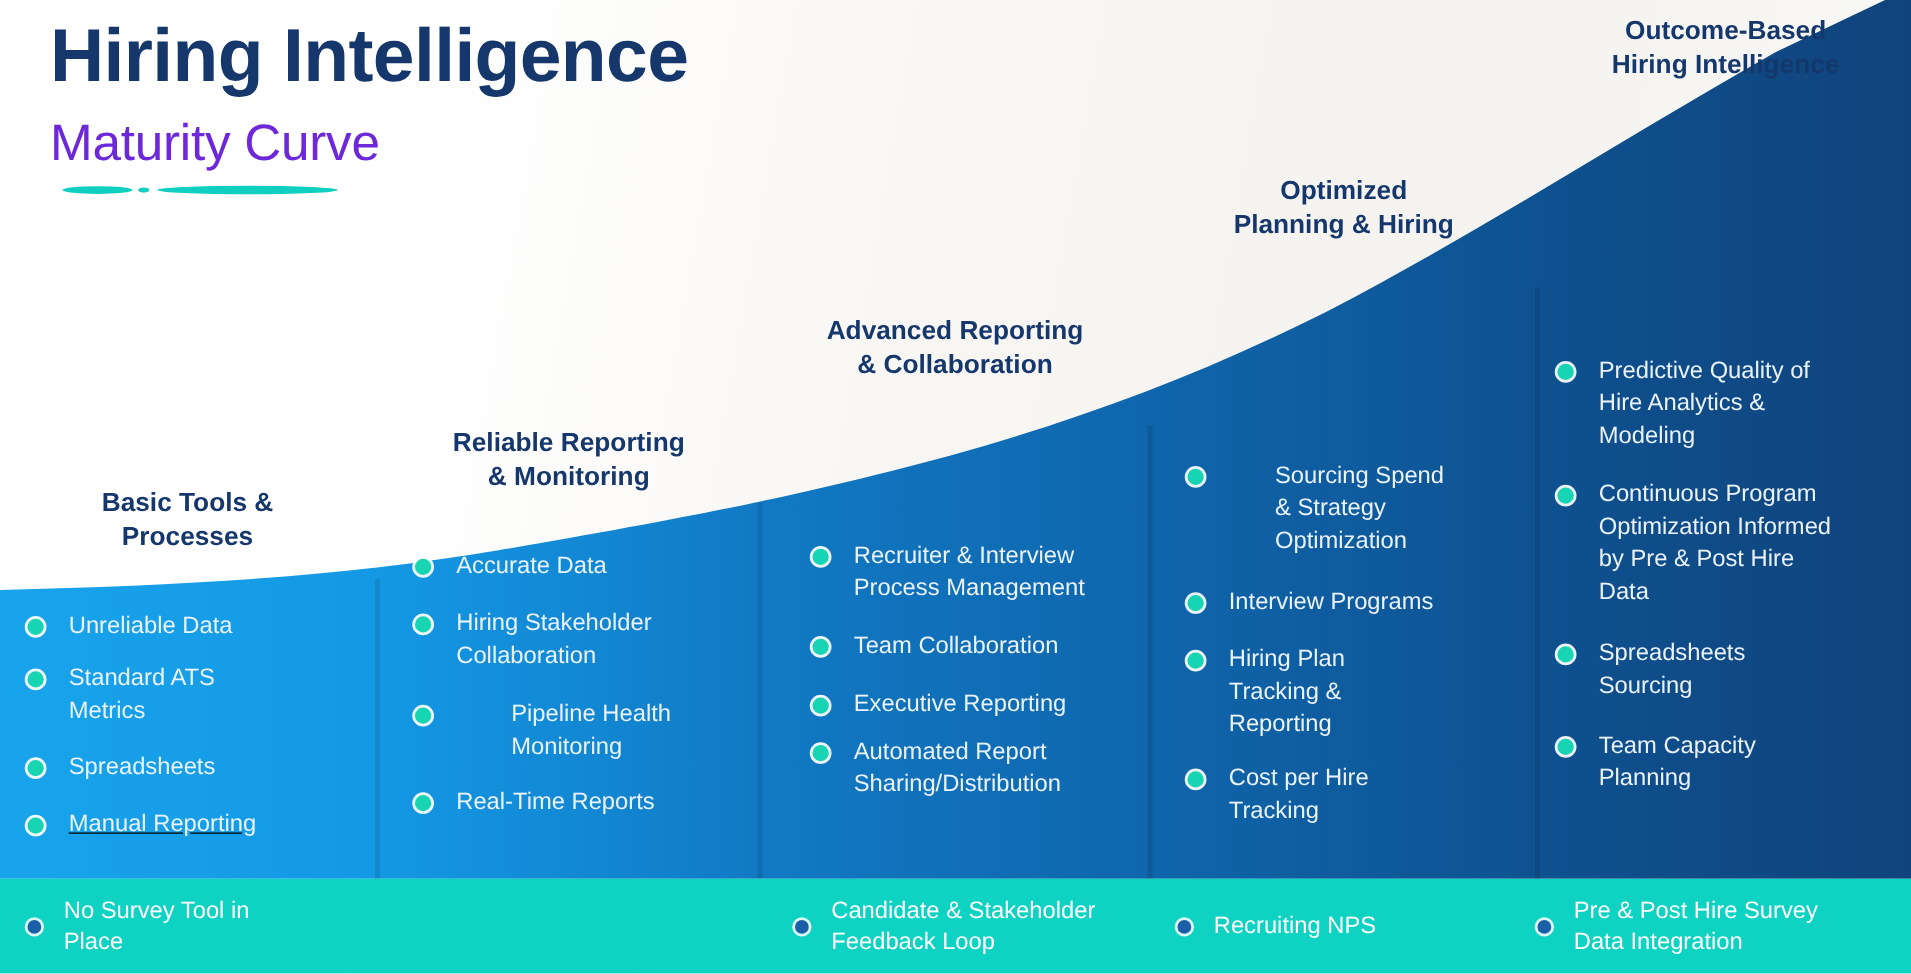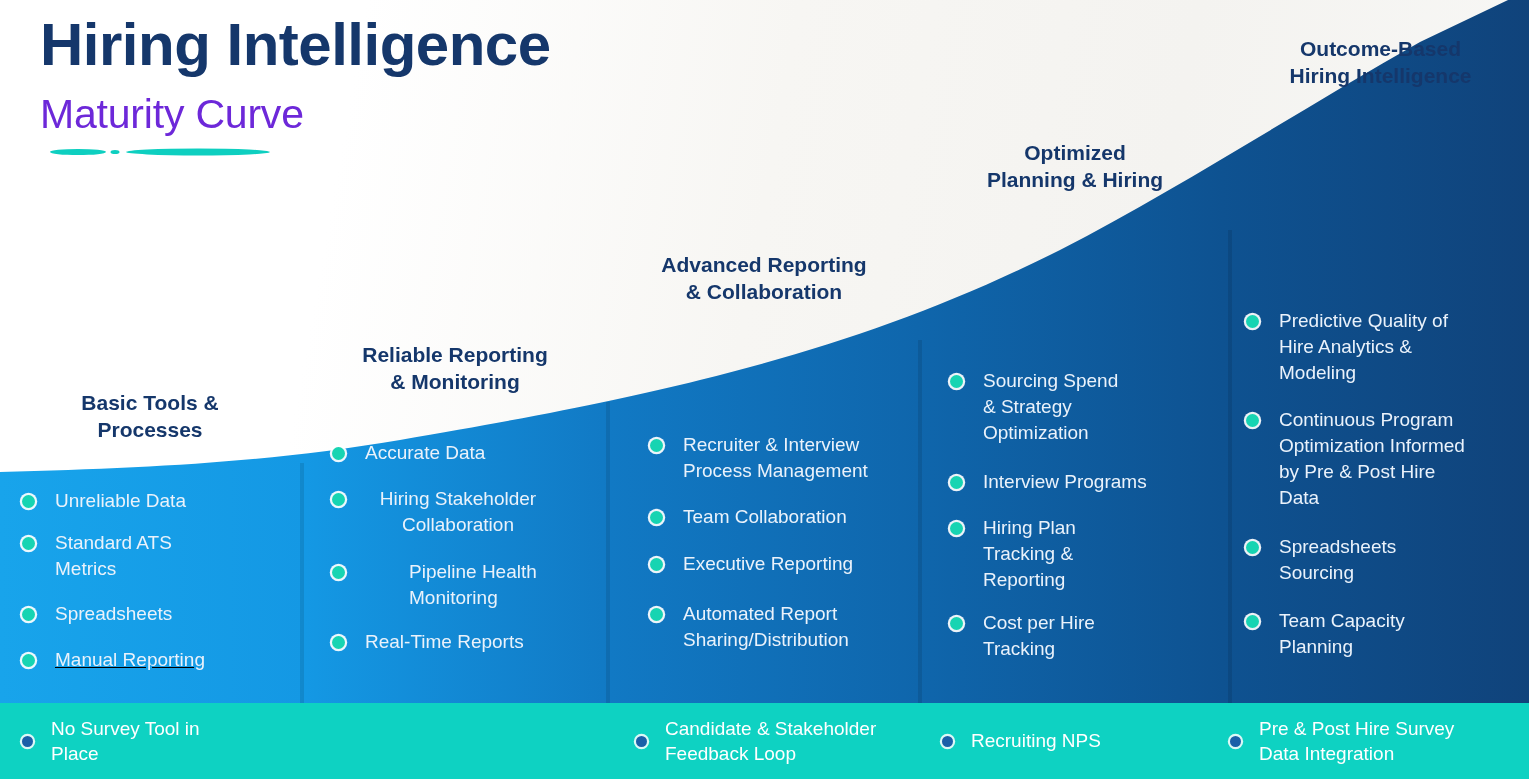--- a/index.html
+++ b/index.html
@@ -224,21 +224,21 @@
   <div class="col" style="left:304px; width:302px;">
     <div class="col-head" style="top:342px;">
       <span>Reliable Reporting</span><br>
       <span>&amp; Monitoring</span>
     </div>
     <div class="col-list" style="top:440px; padding-left:28px;">
       <div class="bullet-row" style="margin-bottom:20px;">
         <span class="dot"></span>
         <span class="bullet-text">Accurate Data</span>
       </div>
-      <div class="bullet-row" style="margin-bottom:20px;text-align:center;">
+      <div class="bullet-row" style="margin-bottom:20px;">
         <span class="dot"></span>
         <span class="bullet-text" style="max-width:186px;">Hiring Stakeholder Collaboration</span>
       </div>
       <div class="bullet-row" style="margin-bottom:18px;">
         <span class="dot"></span>
         <span class="bullet-text" style="max-width:160px;margin-left:44px;">Pipeline Health Monitoring</span>
       </div>
       <div class="bullet-row">
         <span class="dot"></span>
         <span class="bullet-text">Real-Time Reports</span>
@@ -253,57 +253,57 @@
     </div>
     <div class="col-list" style="top:432px; padding-left:40px;">
       <div class="bullet-row" style="margin-bottom:20px;">
         <span class="dot"></span>
         <span class="bullet-text" style="max-width:214px;">Recruiter &amp; Interview Process Management</span>
       </div>
       <div class="bullet-row" style="margin-bottom:20px;">
         <span class="dot"></span>
         <span class="bullet-text">Team Collaboration</span>
       </div>
-      <div class="bullet-row" style="margin-bottom:24px;">
+      <div class="bullet-row" style="margin-bottom:12px;">
         <span class="dot"></span>
         <span class="bullet-text">Executive Reporting</span>
       </div>
       <div class="bullet-row">
         <span class="dot"></span>
         <span class="bullet-text" style="max-width:200px;">Automated Report Sharing/Distribution</span>
       </div>
     </div>
   </div>
 
   <div class="col" style="left:922px; width:306px;">
     <div class="col-head" style="top:140px;">
       <span>Optimized</span><br>
       <span>Planning &amp; Hiring</span>
     </div>
     <div class="col-list" style="top:368px; padding-left:28px;">
       <div class="bullet-row" style="margin-bottom:22px;">
         <span class="dot"></span>
-        <span class="bullet-text" style="max-width:150px;">Sourcing Spend &amp; Strategy Optimization</span>
+        <span class="bullet-text" style="max-width:150px;margin-left:37px;">Sourcing Spend &amp; Strategy Optimization</span>
       </div>
       <div class="bullet-row" style="margin-bottom:20px;">
         <span class="dot"></span>
         <span class="bullet-text">Interview Programs</span>
       </div>
       <div class="bullet-row">
         <span class="dot"></span>
         <span class="bullet-text" style="max-width:124px;">Hiring Plan Tracking &amp; Reporting</span>
       </div>
       <div class="bullet-row" style="margin-bottom:22px;">
         <span class="dot"></span>
         <span class="bullet-text" style="max-width:130px;">Cost per Hire Tracking</span>
       </div>
     </div>
   </div>
 
-  <div class="col" style="left:1232px; width:297px;margin-top:24px;">
+  <div class="col" style="left:1232px; width:297px;">
     <div class="col-head" style="top:12px;">
       <span>Outcome-Based</span><br>
       <span>Hiring Intelligence</span>
     </div>
     <div class="col-list" style="top:284px; padding-left:14px;">
       <div class="bullet-row" style="margin-bottom:20px;">
         <span class="dot"></span>
         <span class="bullet-text" style="max-width:192px;">Predictive Quality of Hire Analytics &amp; Modeling</span>
       </div>
       <div class="bullet-row" style="margin-bottom:22px;">

